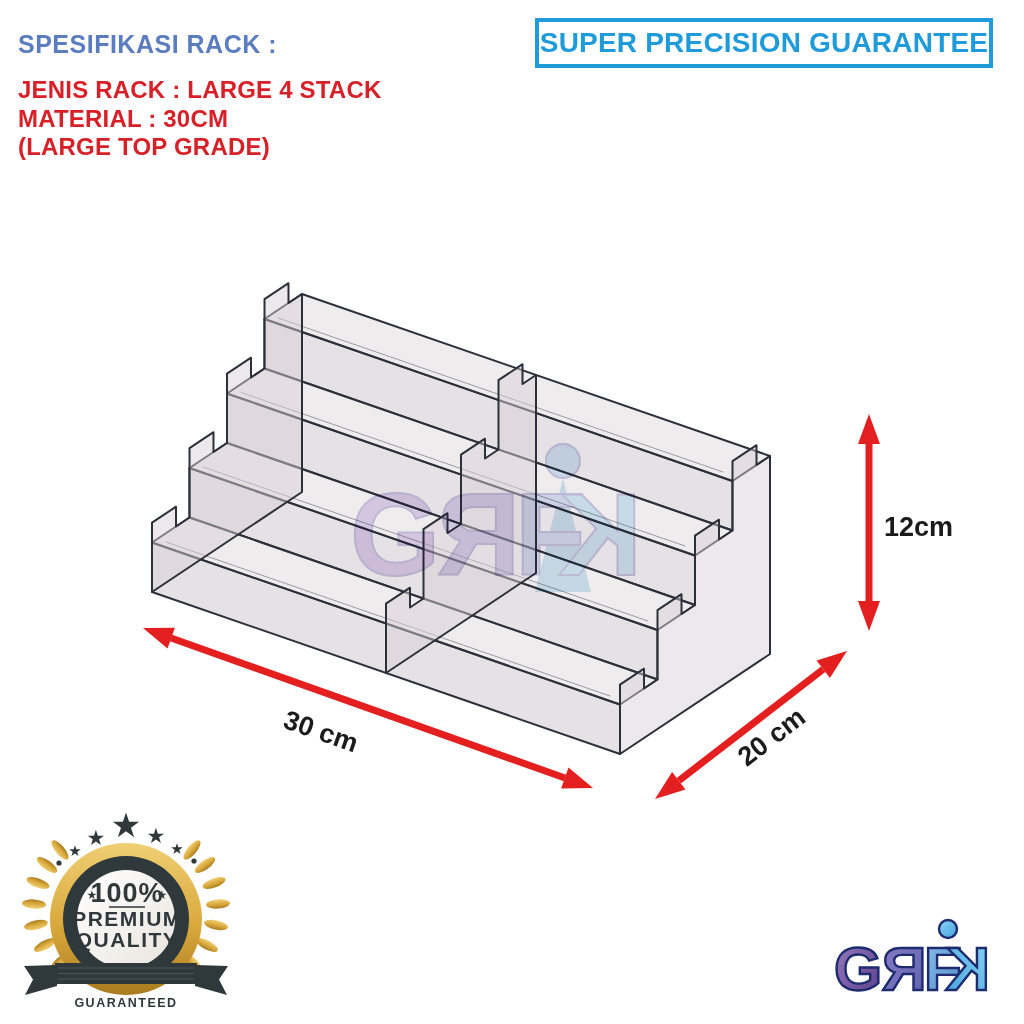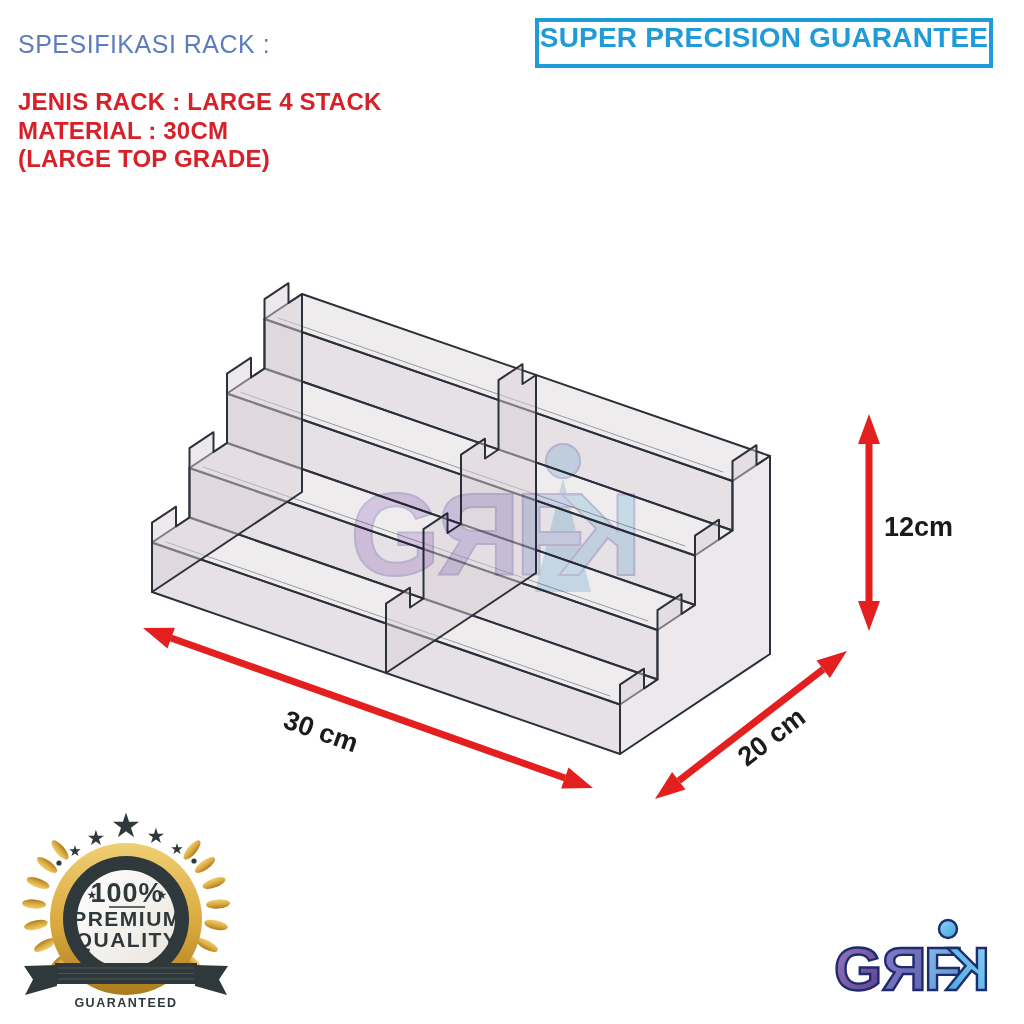--- a/index.html
+++ b/index.html
@@ -1,22 +1,22 @@
 <!DOCTYPE html>
 <html><head>
 <meta charset="utf-8">
 <style>
   html,body{margin:0;padding:0;}
   body{width:1024px;height:1024px;background:#ffffff;position:relative;overflow:hidden;
        font-family:"Liberation Sans","DejaVu Sans",sans-serif;}
   .abs{position:absolute;}
-  .page-title{left:18px;top:30px;font-weight:normal;font-size:25px;color:#5C7CC0;letter-spacing:.5px;}
-  .specs{left:18px;top:88px;font-weight:bold;font-size:24px;line-height:28.5px;color:#D72027;letter-spacing:.2px;}
+  .page-title{left:18px;top:30px;font-weight:bold;font-size:25px;color:#5C7CC0;letter-spacing:.5px;}
+  .specs{left:18px;top:76px;font-weight:bold;font-size:24px;line-height:28.5px;color:#D72027;letter-spacing:.2px;}
   .guarantee-box{left:535px;top:18px;width:458px;height:50px;border:4px solid #1E9BD8;box-sizing:border-box;
-      display:flex;align-items:flex-start;justify-content:center;}
+      display:flex;align-items:center;justify-content:center;}
   .guarantee-box span{font-weight:bold;font-size:28px;color:#1E9BD8;letter-spacing:.2px;white-space:nowrap;}
   svg text{font-family:"Liberation Sans","DejaVu Sans",sans-serif;}
   .star-t{font-family:"DejaVu Sans",sans-serif;}
   .wm{mix-blend-mode:multiply;opacity:.5;}
 </style>
 </head>
 <body>
 
 <svg class="abs" style="left:0;top:0;" width="1024" height="1024" viewBox="0 0 1024 1024">
   <g stroke="#2B303A" stroke-width="2" stroke-linejoin="round" stroke-linecap="round">

